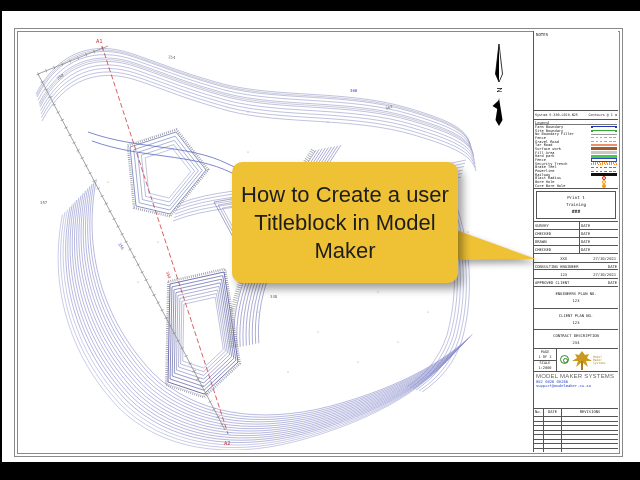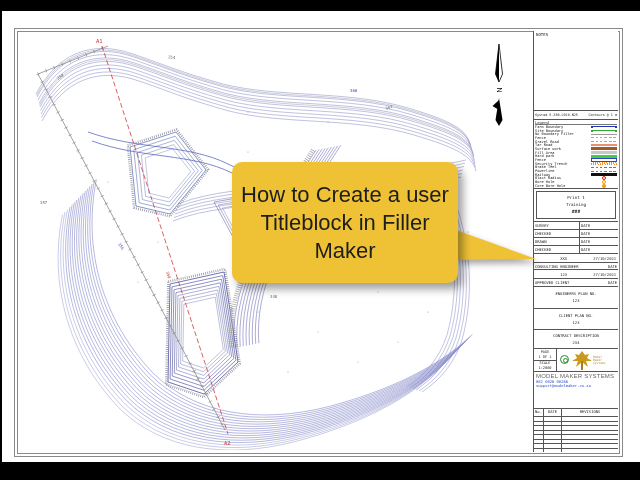--- a/index.html
+++ b/index.html
@@ -510,15 +510,15 @@
           </div>
           </div>
       </div>
     </div>
   </div>
 
   <svg class="tail" viewBox="0 0 100 44">
     <polygon points="8,6 88,35 8,36" fill="#EFC235"></polygon>
   </svg>
   <div class="callout">
-    <div class="callout-text">How to Create a user Titleblock in Filler Maker</div>
+    <div class="callout-text">How to Create a user Titleblock in Model Maker</div>
   </div>
 </div>
 
 </body></html>

